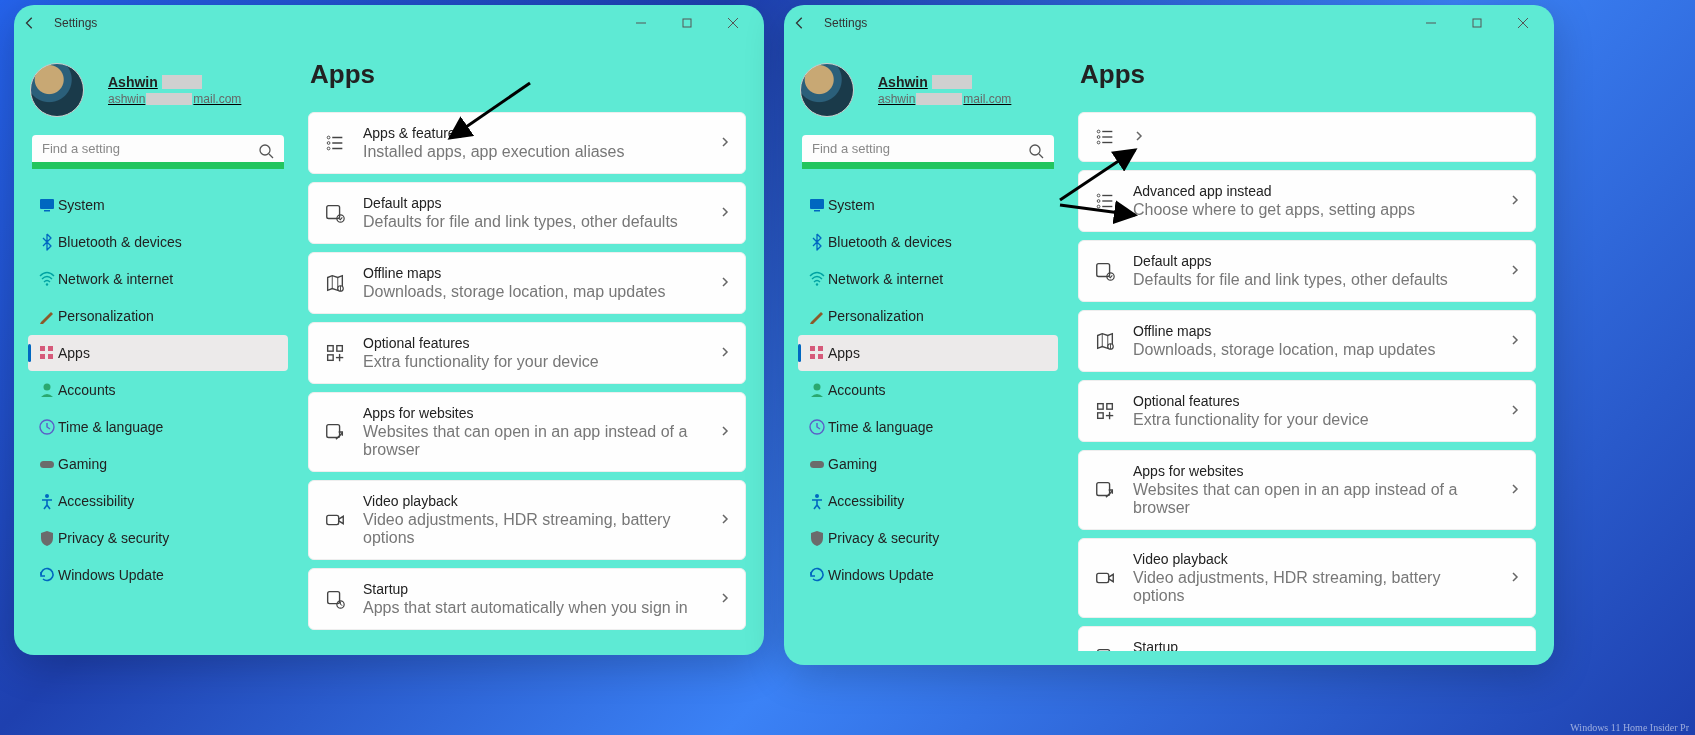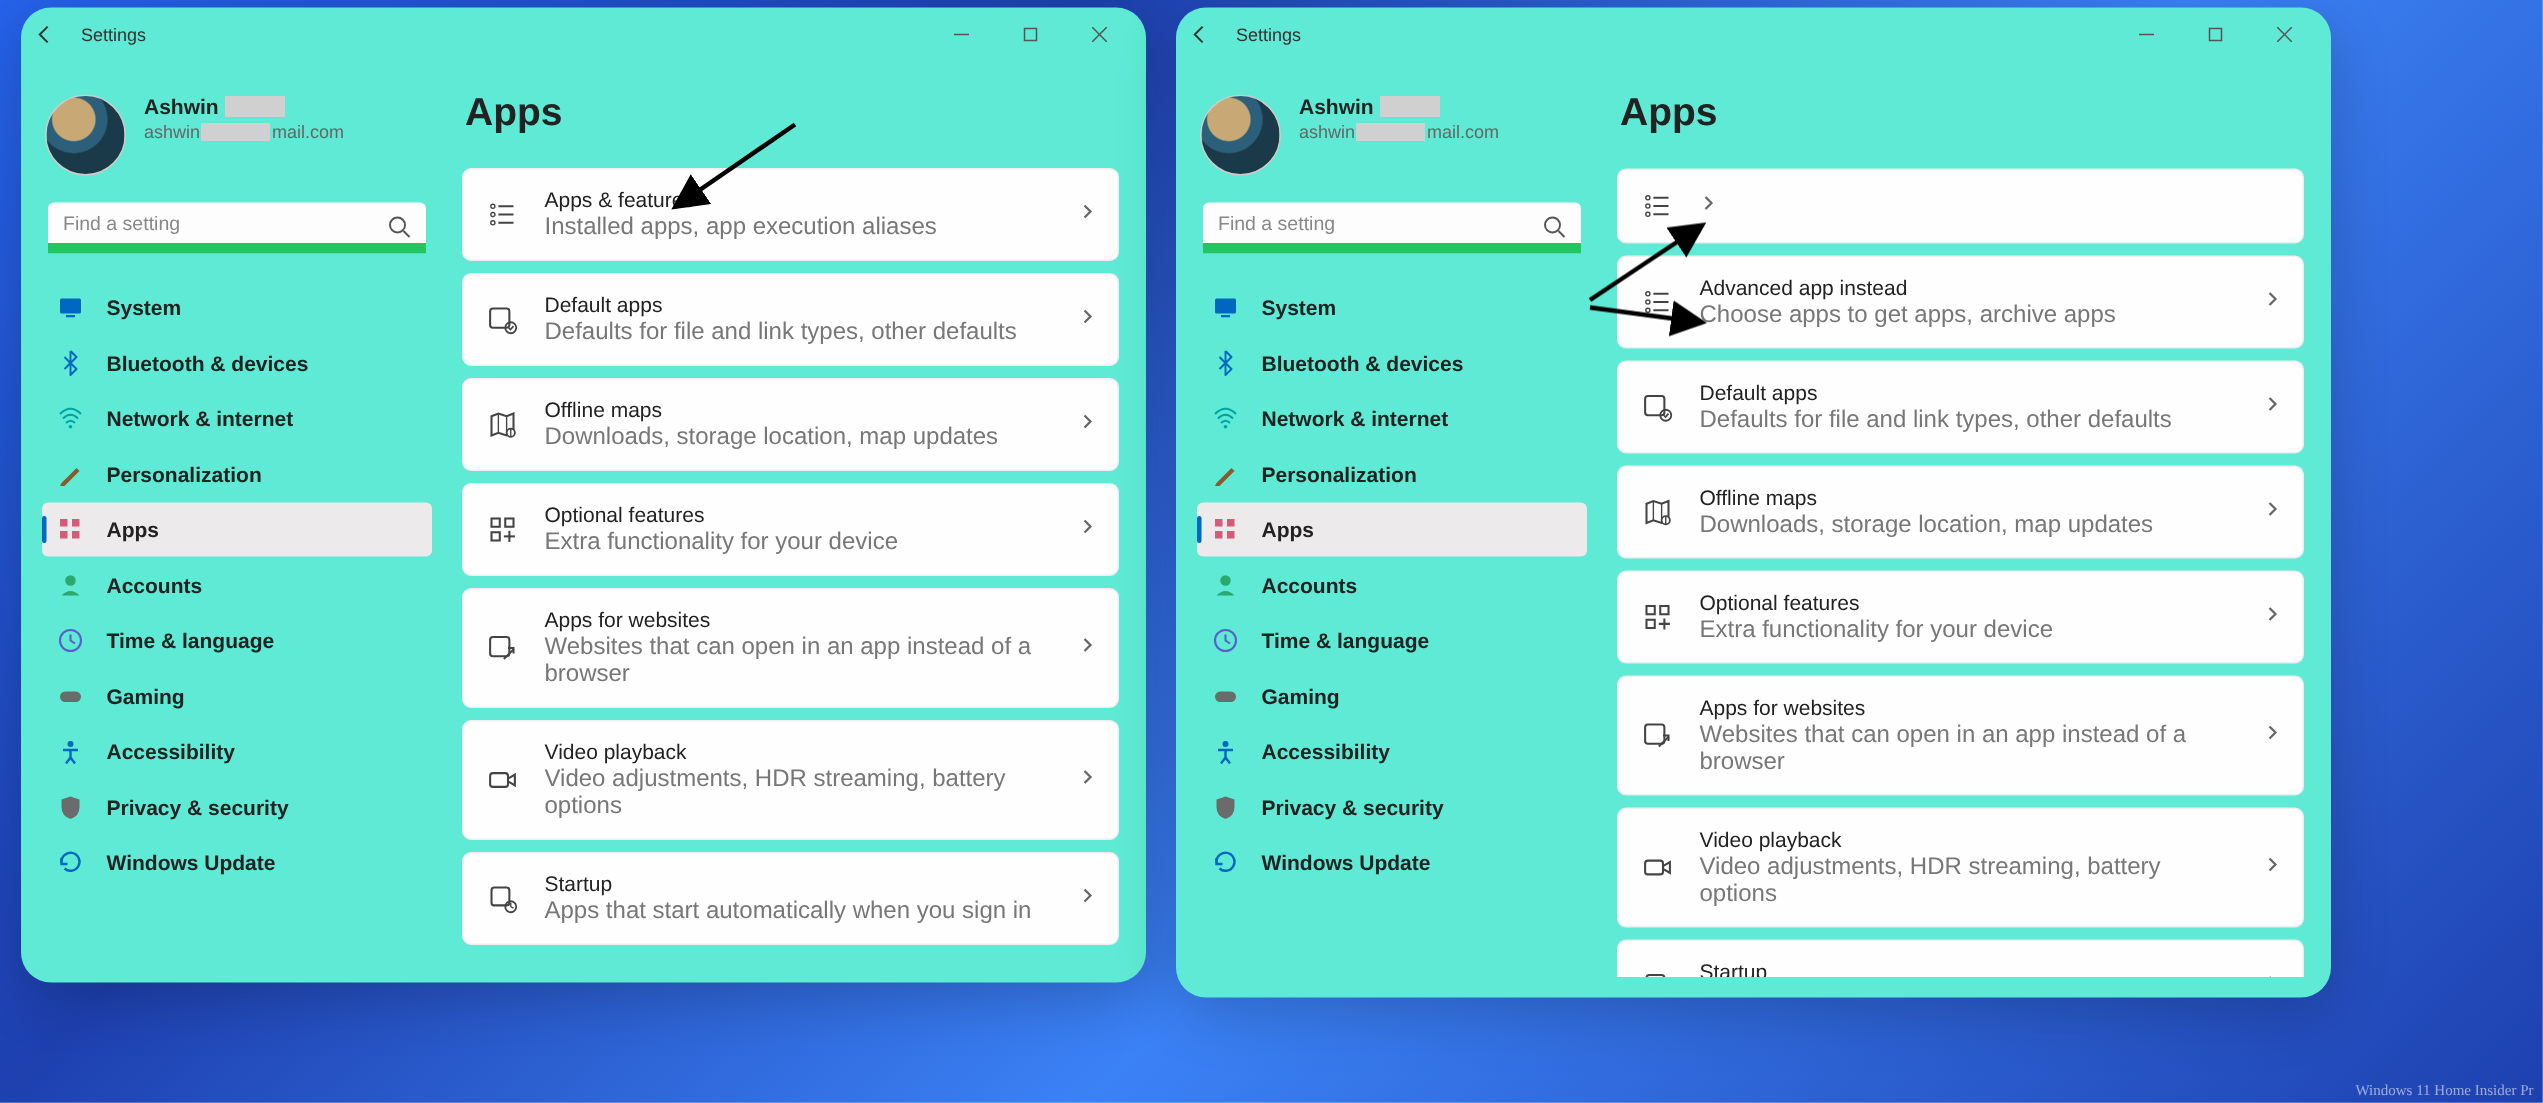--- a/index.html
+++ b/index.html
@@ -11,33 +11,33 @@
   .titlebar { height: 32px; display: flex; align-items: center; padding: 4px 8px 0 8px; }
   .tb-left { display: flex; align-items: center; gap: 16px; }
   .tb-back { width: 16px; height: 16px; display:flex; align-items:center; justify-content:center; color:#333; }
   .tb-title { font-size: 12px; color: #333; }
   .tb-spacer { flex: 1; }
   .tb-controls { display: flex; }
   .tb-btn { width: 46px; height: 28px; display: flex; align-items: center; justify-content: center; color: #555; }
   .tb-btn svg { width: 10px; height: 10px; }
   .body { flex: 1; display: flex; padding: 18px 14px 14px 14px; gap: 20px; overflow: hidden; }
   .sidebar { width: 260px; flex-shrink: 0; display: flex; flex-direction: column; }
-  .user-row { display: flex; gap: 12px; padding: 8px 6px 18px 2px; }
+  .user-row { display: flex; align-items: center; gap: 24px; padding: 8px 6px 18px 2px; text-decoration: underline; }
   .avatar { width: 54px; height: 54px; border-radius: 50%; background: radial-gradient(circle at 35% 30%, #c8a874 0 14px, #2b5f7a 15px 22px, #1a3a4a 23px 100%); border: 1px solid #ccc; flex-shrink:0; }
   .user-text { display: flex; flex-direction: column; gap: 2px; }
   .user-name-row { display:flex; align-items:center; gap:4px; }
   .user-name { font-size: 14px; font-weight: 600; color: #222; }
   .redact { width: 40px; height: 14px; background: #d0d0d0; display:inline-block; }
   .user-email-row { display:flex; align-items:center; font-size: 12px; color: #666; }
   .search-wrap { position: relative; margin: 0 4px 18px 4px; }
   .search-input { width: 100%; height: 34px; border: none; border-bottom: 7px solid #22c55e; border-radius: 4px 4px 0 0; background: #fdfdfd; padding: 0 36px 0 10px; font-size: 13px; color: #666; }
   .search-input::placeholder { color: #888; }
   .search-icon { position: absolute; right: 10px; top: 8px; width: 16px; height: 16px; color: #555; }
   .nav { display: flex; flex-direction: column; gap: 1px; }
-  .nav-item { display: flex; align-items: center; gap: 15px; height: 36px; padding: 0 10px; border-radius: 4px; font-size: 14px; color: #222; cursor: pointer; font-weight: bold; }
+  .nav-item { display: flex; align-items: center; gap: 2px; height: 36px; padding: 0 10px; border-radius: 4px; font-size: 14px; color: #222; cursor: pointer; }
   .nav-item.active { background: #eceaea; position: relative; }
   .nav-item.active::before { content: ""; position: absolute; left: 0; top: 9px; bottom: 9px; width: 3px; background: #0067c0; border-radius: 2px; }
   .nav-icon { width: 18px; height: 18px; display:flex; align-items:center; justify-content:center; }
   .main { flex: 1; display: flex; flex-direction: column; overflow-y: auto; padding-right: 4px; }
   .page-title { font-size: 26px; font-weight: 600; color: #222; margin: 4px 0 22px 2px; }
   .cards { display: flex; flex-direction: column; gap: 8px; }
   .card { display: flex; align-items: center; gap: 16px; background: #fefefe; border: 1px solid #eee; border-radius: 6px; padding: 12px 14px; cursor: pointer; }
   .card-icon { width: 24px; height: 24px; display:flex; align-items:center; justify-content:center; color:#444; flex-shrink:0; }
   .card-text { flex: 1; display: flex; flex-direction: column; gap: 2px; }
   .card-title { font-size: 14px; color: #222; }
@@ -578,21 +578,21 @@
                 </svg></span>
             </div>
             <div class="card">
       <span class="card-icon">
                 <svg width="22" height="22">
                   <use href="#ic-list"></use>
                 </svg>
               </span>
       <div class="card-text">
         <span class="card-title">Advanced app instead</span>
-        <span class="card-sub">Choose apps to get apps, archive apps</span>
+        <span class="card-sub">Choose where to get apps, setting apps</span>
       </div>
       <span class="chevron"><svg width="12" height="12">
                   <use href="#ic-chevron"></use>
                 </svg></span>
             </div>
             <div class="card">
       <span class="card-icon">
                 <svg width="22" height="22">
                   <use href="#ic-default"></use>
                 </svg>

